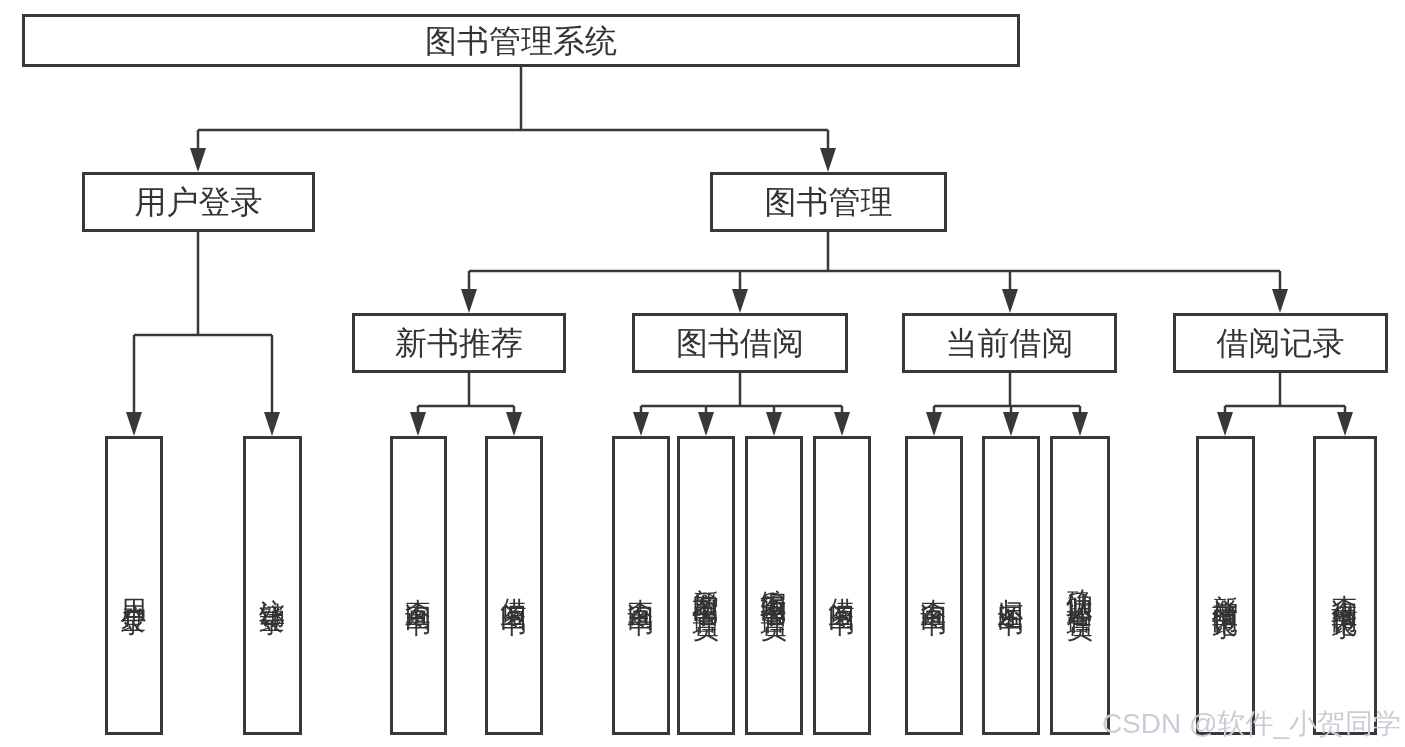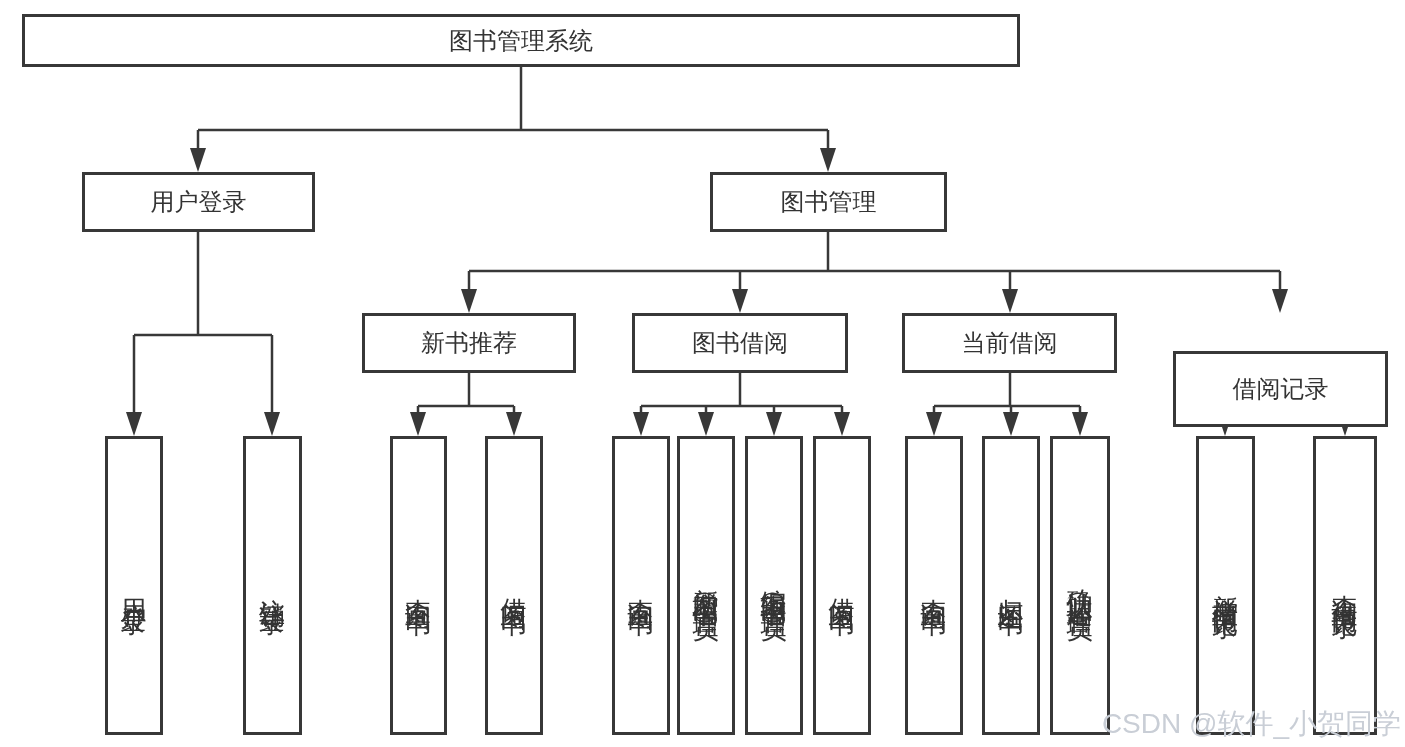--- a/index.html
+++ b/index.html
@@ -35,21 +35,21 @@
     box-sizing: border-box;
     border: 3px solid #383838;
     background: #ffffff;
     display: flex;
     align-items: center;
     justify-content: center;
     color: #333333;
     z-index: 2;
   }
   .node .h-label {
-    font-size: 24px;
+    font-size: 32px;
     line-height: 1;
     white-space: nowrap;
   }
   .leaf .v-label {
     writing-mode: vertical-rl;
     text-orientation: upright;
     font-size: 26px;
     letter-spacing: 4px;
     line-height: 1;
   }
@@ -134,30 +134,30 @@
     <span class="h-label">图书管理系统</span>
   </div>
 
   <div class="node" style="left:82px; top:172px; width:233px; height:60px;">
     <span class="h-label">用户登录</span>
   </div>
   <div class="node" style="left:710px; top:172px; width:237px; height:60px;text-align:right;">
     <span class="h-label">图书管理</span>
   </div>
 
-  <div class="node" style="left:362px; top:313px; width:214px; height:60px;">
+  <div class="node" style="left:352px; top:313px; width:214px; height:60px;">
     <span class="h-label">新书推荐</span>
   </div>
   <div class="node" style="left:632px; top:313px; width:216px; height:60px;">
     <span class="h-label">图书借阅</span>
   </div>
   <div class="node" style="left:902px; top:313px; width:215px; height:60px;">
     <span class="h-label">当前借阅</span>
   </div>
-  <div class="node" style="left:1173px; top:313px; width:215px; height:76px;margin-top:38px;">
+  <div class="node" style="left:1173px; top:313px; width:215px; height:60px;">
     <span class="h-label">借阅记录</span>
   </div>
 
   <div class="node leaf" style="left:105px; top:436px; width:58px; height:299px;">
     <span class="v-label">用户登录</span>
   </div>
   <div class="node leaf" style="left:243px; top:436px; width:59px; height:299px;">
     <span class="v-label">注销登录</span>
   </div>
 

